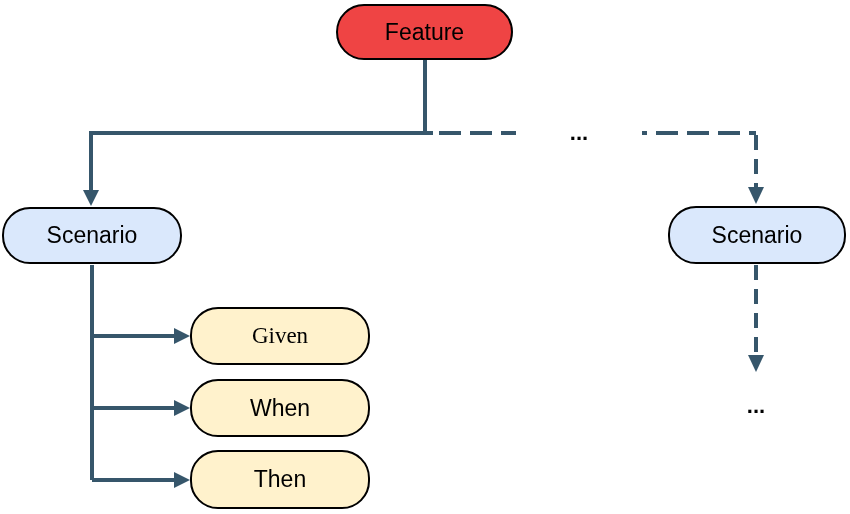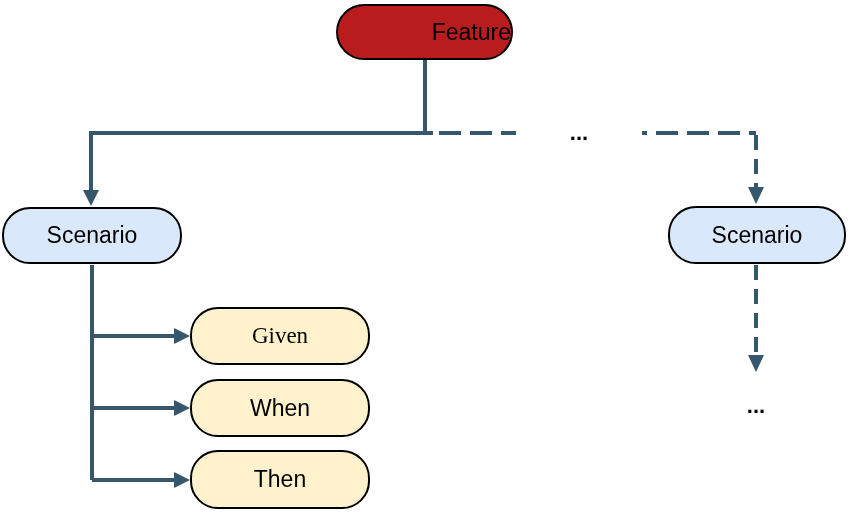--- a/index.html
+++ b/index.html
@@ -74,21 +74,21 @@
 
     <path d="M756 265 L756 356" stroke-width="4" stroke-dasharray="15 9" fill="none" stroke="#36566b"></path>
     <polygon points="748,355 764,355 756,372" fill="#36566b"></polygon>
 
     <path d="M92 265 L92 480 M92 336 L176 336 M92 408 L176 408 M92 480 L176 480" stroke-width="4" fill="none" stroke="#36566b"></path>
     <polygon points="174,328 174,344 190,336" fill="#36566b"></polygon>
     <polygon points="174,400 174,416 190,408" fill="#36566b"></polygon>
     <polygon points="174,472 174,488 190,480" fill="#36566b"></polygon>
   </svg>
 
-  <div class="node node-feature" style="background: #b91c1c; justify-content: flex-end;">
+  <div class="node node-feature" style="background: #ef4444;">
     <span>Feature</span>
   </div>
 
   <div class="node node-scenario-left" style="background: rgb(218, 232, 252);">
     <span>Scenario</span>
   </div>
 
   <div class="node node-scenario-right" style="background: rgb(218, 232, 252);">
     <span>Scenario</span>
   </div>

